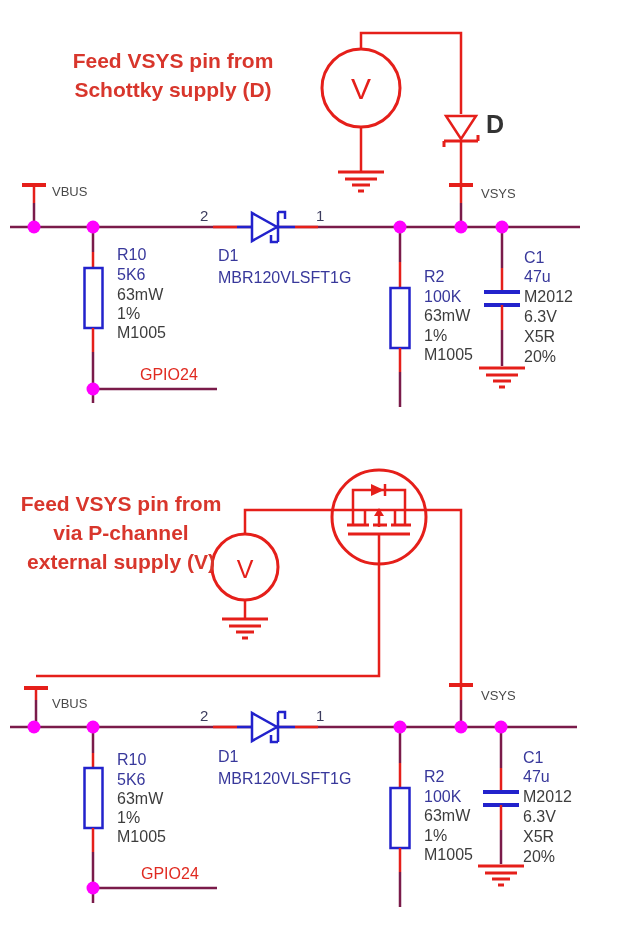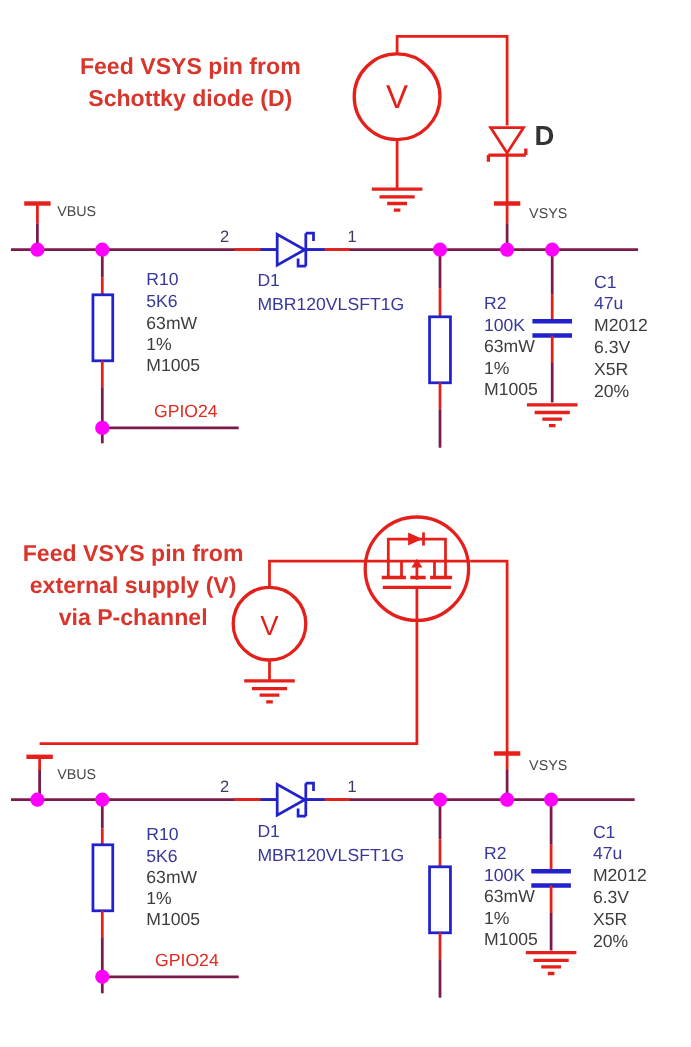--- a/index.html
+++ b/index.html
@@ -1,21 +1,21 @@
 <!DOCTYPE html>
 <html><head>
 <meta charset="utf-8">
 <style>
   html,body{margin:0;padding:0;background:#fff;}
   .canvas{
     position:relative;width:628px;height:952px;background:#ffffff;
     font-family:"Liberation Sans",sans-serif;overflow:hidden;
   }
   .canvas svg{position:absolute;left:0;top:0;}
-  .lbl{position:absolute;font-size:16px;line-height:1;color:#3d3d3d;white-space:nowrap;margin-left:16px;}
+  .lbl{position:absolute;font-size:16px;line-height:1;color:#3d3d3d;white-space:nowrap;}
   .des{color:#38389b;}
   .net{position:absolute;font-size:13px;line-height:1;color:#4a4a4a;white-space:nowrap;}
   .pin{position:absolute;font-size:15px;line-height:1;color:#3c3c5e;white-space:nowrap;}
   .gpio{position:absolute;font-size:16px;line-height:1;color:#e02a20;white-space:nowrap;}
   .heading{position:absolute;text-align:center;color:#d8362c;font-size:21px;line-height:29px;font-weight:700;}
   .vglyph{position:absolute;text-align:center;color:#e51f1a;font-weight:400;}
   .dlbl{position:absolute;color:#333;font-size:25px;font-weight:700;line-height:1;}
   .wire-red{stroke:#e51f1a;stroke-width:2.5;fill:none;}
   .wire-bus{stroke:#7a1b4a;stroke-width:2.5;fill:none;}
   .wire-blue{stroke:#2222cc;stroke-width:2.5;fill:none;}
@@ -171,21 +171,21 @@
       <circle class="dot" cx="461" cy="727" r="6.5"></circle>
       <circle class="dot" cx="501" cy="727" r="6.5"></circle>
       <circle class="dot" cx="93" cy="888" r="6.5"></circle>
     </g>
   </g>
 </svg>
 
 <div>
   <div class="heading" style="left:40px;top:46px;width:266px;">
     <div>Feed VSYS pin from</div>
-    <div>Schottky diode (D)</div>
+    <div>Schottky supply (D)</div>
   </div>
 
   <div class="vglyph" style="left:341px;top:72px;width:40px;font-size:30px;">V</div>
   <div class="dlbl" style="left:486px;top:112px;">D</div>
 
   <div class="net" style="left:52px;top:185px;">VBUS</div>
   <div class="net" style="left:481px;top:187px;">VSYS</div>
   <div class="gpio" style="left:140px;top:367px;">GPIO24</div>
 
   <div class="pin" style="left:200px;top:208px;">2</div>
@@ -210,22 +210,22 @@
   <div class="lbl des" style="left:524px;top:269px;">47u</div>
   <div class="lbl" style="left:524px;top:289px;">M2012</div>
   <div class="lbl" style="left:524px;top:309px;">6.3V</div>
   <div class="lbl" style="left:524px;top:329px;">X5R</div>
   <div class="lbl" style="left:524px;top:349px;">20%</div>
 </div>
 
 <div>
   <div class="heading" style="left:11px;top:489px;width:220px;">
     <div>Feed VSYS pin from</div>
+    <div>via P-channel</div>
     <div>external supply (V)</div>
-    <div>via P-channel</div>
   </div>
 
   <div class="vglyph" style="left:225px;top:555px;width:40px;font-size:25px;">V</div>
 
   <div class="net" style="left:52px;top:697px;">VBUS</div>
   <div class="net" style="left:481px;top:689px;">VSYS</div>
   <div class="gpio" style="left:141px;top:866px;">GPIO24</div>
 
   <div class="pin" style="left:200px;top:708px;">2</div>
   <div class="pin" style="left:316px;top:708px;">1</div>

